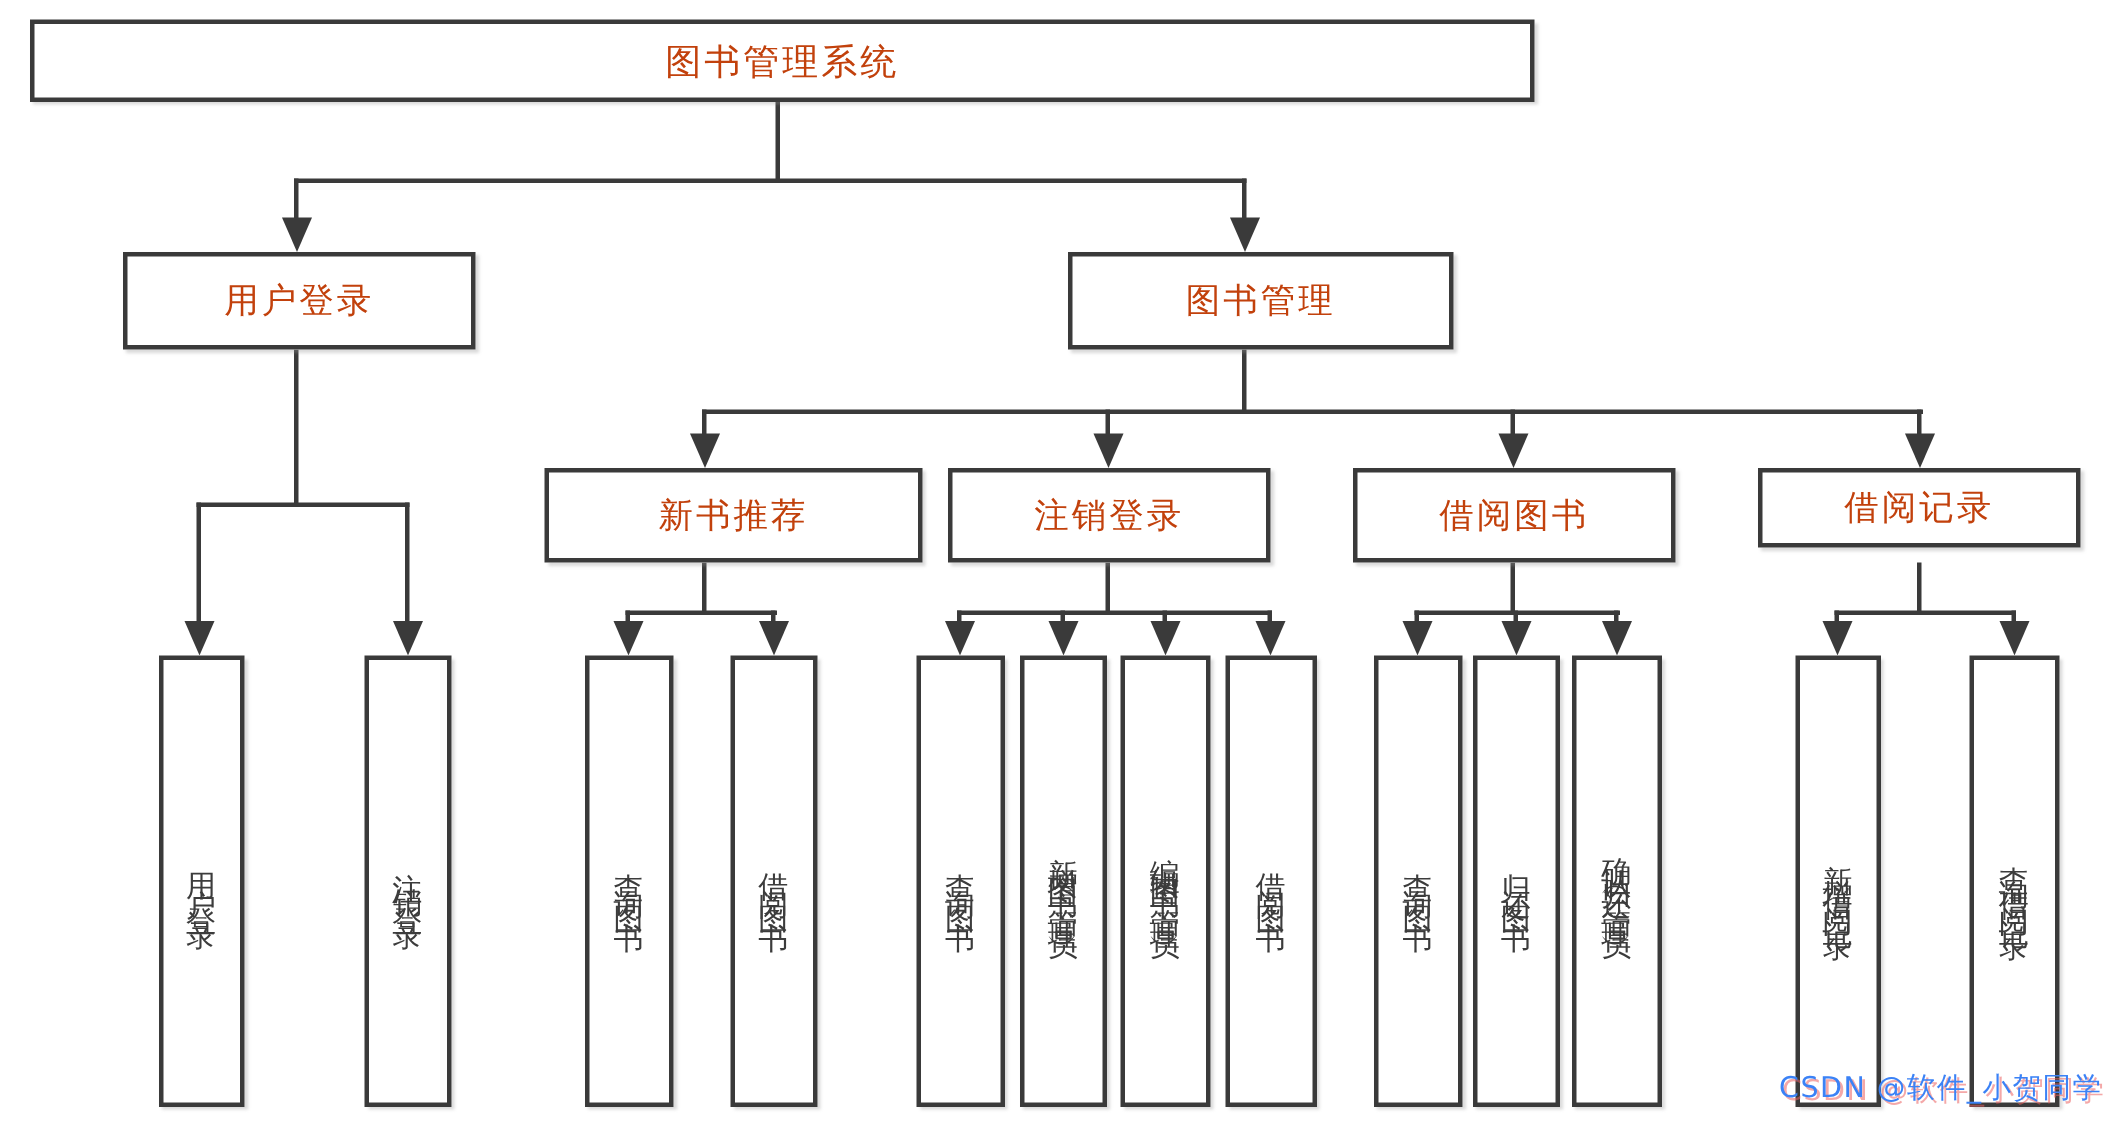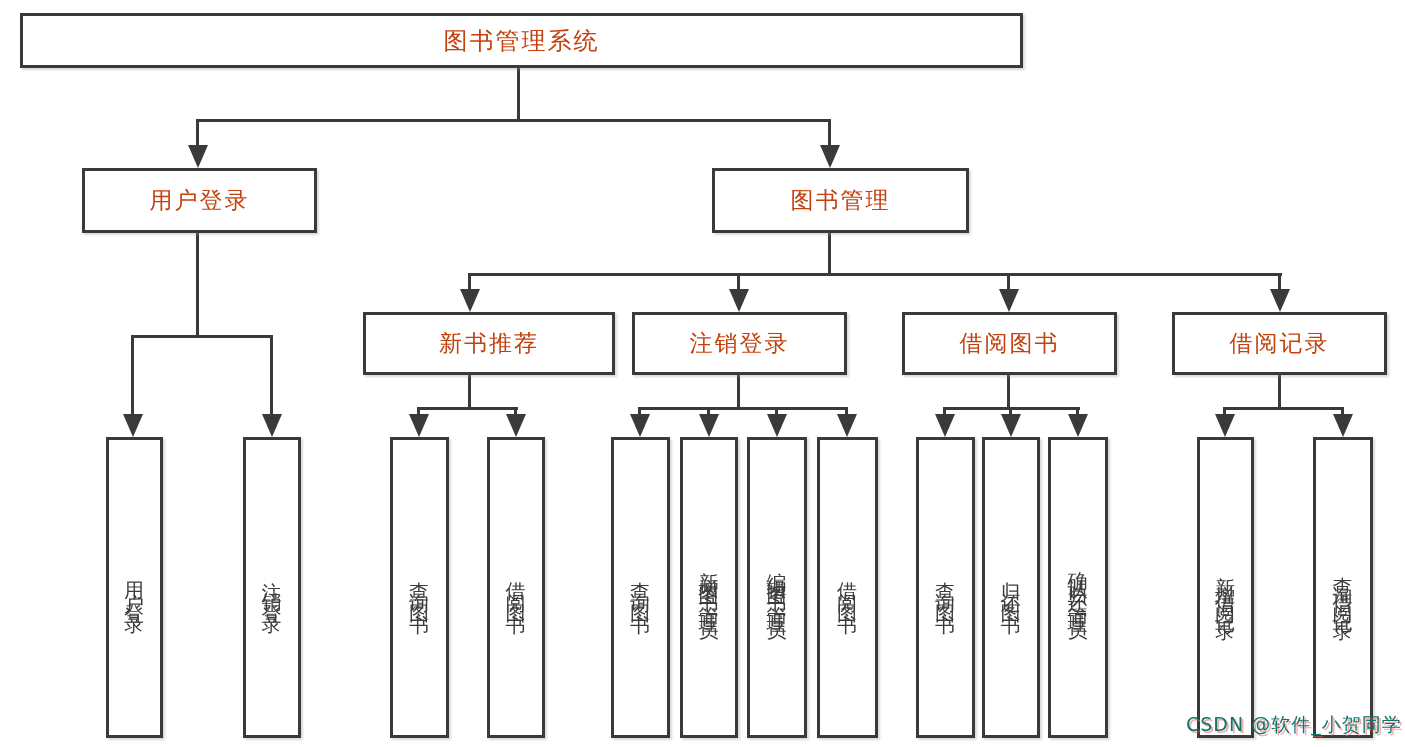--- a/index.html
+++ b/index.html
@@ -52,21 +52,21 @@
     border-left:10px solid transparent;
     border-right:10px solid transparent;
     border-top:23px solid #3a3a3a;
     z-index:1;
   }
   .watermark{
     position:absolute;
     left:1186px;top:712px;
     font-size:19px;
     letter-spacing:1px;
-    color:#0f766e;
+    color:#3b82f6;
     text-shadow:2px 2px 0 rgba(235,96,96,0.55);
     white-space:nowrap;
     z-index:5;
   }
 </style>
 </head>
 <body>
 
 <div class="stage">
 
@@ -142,21 +142,21 @@
 
   <div class="hbox" style="left:363px;top:312px;width:252px;height:63px;">
     <span class="label">新书推荐</span>
   </div>
   <div class="hbox" style="left:632px;top:312px;width:215px;height:63px;">
     <span class="label">注销登录</span>
   </div>
   <div class="hbox" style="left:902px;top:312px;width:215px;height:63px;">
     <span class="label">借阅图书</span>
   </div>
-  <div class="hbox" style="left:1172px;top:312px;width:215px;height:63px;">
+  <div class="hbox" style="left:1172px;top:312px;width:215px;height:53px;">
     <span class="label">借阅记录</span>
   </div>
 
   <div class="vbox" style="left:106px;width:57px;">
     <span class="vtext">用户登录</span>
   </div>
   <div class="vbox" style="left:243px;width:58px;">
     <span class="vtext">注销登录</span>
   </div>
 

